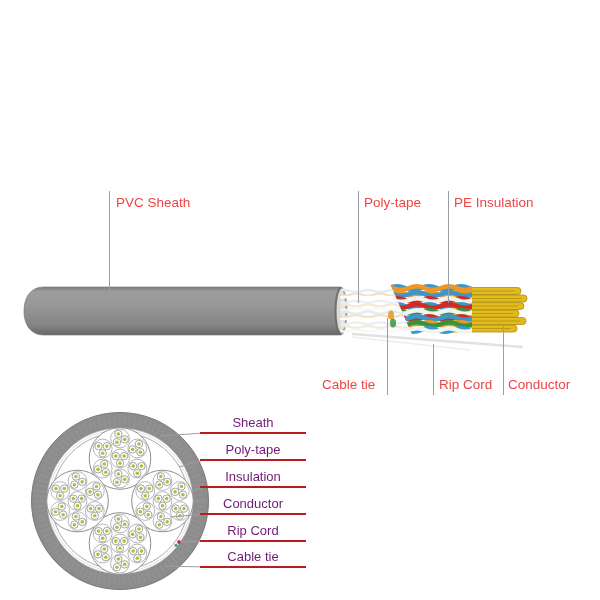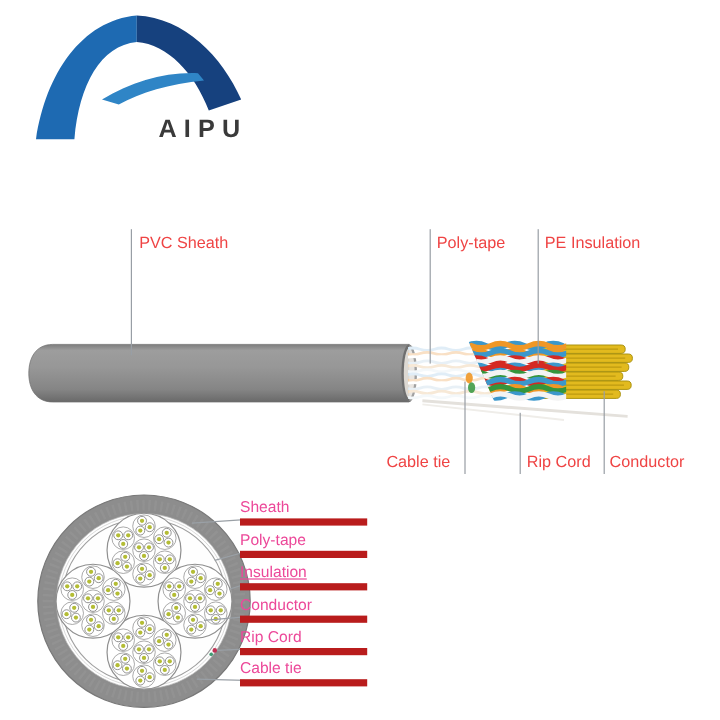--- a/index.html
+++ b/index.html
@@ -6,36 +6,28 @@
   .stage{position:relative;width:600px;height:600px;background:#ffffff;overflow:hidden;
          font-family:"Liberation Sans",sans-serif;}
   .logo{position:absolute;left:22px;top:8px;width:200px;height:115px;}
   .logo svg{position:absolute;left:0;top:0;}
   .brand-text{position:absolute;left:110px;top:88px;font-size:21px;font-weight:bold;
               letter-spacing:6px;color:#3a3a3a;}
   .lbl{position:absolute;font-size:13.5px;color:#ef4444;white-space:nowrap;}
   .vline{position:absolute;width:1px;background:#989ea5;}
   .cable-svg{position:absolute;left:0;top:270px;}
   .cross-svg{position:absolute;left:20px;top:405px;}
-  .xlbl{position:absolute;left:200px;width:106px;height:17px;text-align:left;
-        font-size:13px;color:#ec4899;border-bottom:6px solid #b91c1c;line-height:16px;}
+  .xlbl{position:absolute;left:200px;width:106px;height:17px;text-align:center;
+        font-size:13px;color:#701a75;border-bottom:2px solid #b91c1c;line-height:16px;}
 </style>
 </head>
 <body>
 
 <div class="stage">
 
-  <div class="logo">
-    <svg width="200" height="115" viewBox="0 0 200 115">
-      <path d="M8,108 C16,54 46,9 92,5 L92,27 C62,30 44,62 40,108 Z" fill="#1e6ab2"></path>
-      <path d="M92,5 C132,7 163,39 179,75 L152,84 C140,53 118,29 92,27 Z" fill="#16417e"></path>
-      <path d="M63,75 C88,60 114,52 143,53 L148,59 C119,62 95,69 77,79 Z" fill="#2f85c6"></path>
-    </svg>
-    <div class="brand-text">AIPU</div>
-  </div>
 
   <svg class="cable-svg" width="600" height="115" viewBox="0 0 600 115">
     <defs>
       <linearGradient id="sheathGrad" x1="0" y1="0" x2="0" y2="1">
         <stop offset="0" stop-color="#7d7d7d"></stop>
           <stop offset="0.1" stop-color="#9d9d9d"></stop>
         <stop offset="0.4" stop-color="#979797"></stop>
           <stop offset="0.78" stop-color="#858585"></stop>
         <stop offset="1" stop-color="#696969"></stop>
       </linearGradient>
@@ -336,17 +328,17 @@
         <line x1="179" y1="467" x2="204" y2="460" stroke="#9aa0a6" stroke-width="1"></line>
         <line x1="191" y1="491" x2="204" y2="487" stroke="#9aa0a6" stroke-width="1"></line>
         <line x1="170" y1="517" x2="204" y2="514" stroke="#9aa0a6" stroke-width="1"></line>
         <line x1="181" y1="542" x2="204" y2="541" stroke="#9aa0a6" stroke-width="1"></line>
         <line x1="164" y1="566" x2="204" y2="567" stroke="#9aa0a6" stroke-width="1"></line>
       </g>
   </svg>
 
   <div class="xlbl" style="top:415px;">Sheath</div>
   <div class="xlbl" style="top:442px;">Poly-tape</div>
-  <div class="xlbl" style="top:469px;text-decoration:underline;">Insulation</div>
+  <div class="xlbl" style="top:469px;">Insulation</div>
   <div class="xlbl" style="top:496px;">Conductor</div>
   <div class="xlbl" style="top:523px;">Rip Cord</div>
   <div class="xlbl" style="top:549px;">Cable tie</div>
 </div>
 
 </body></html>

